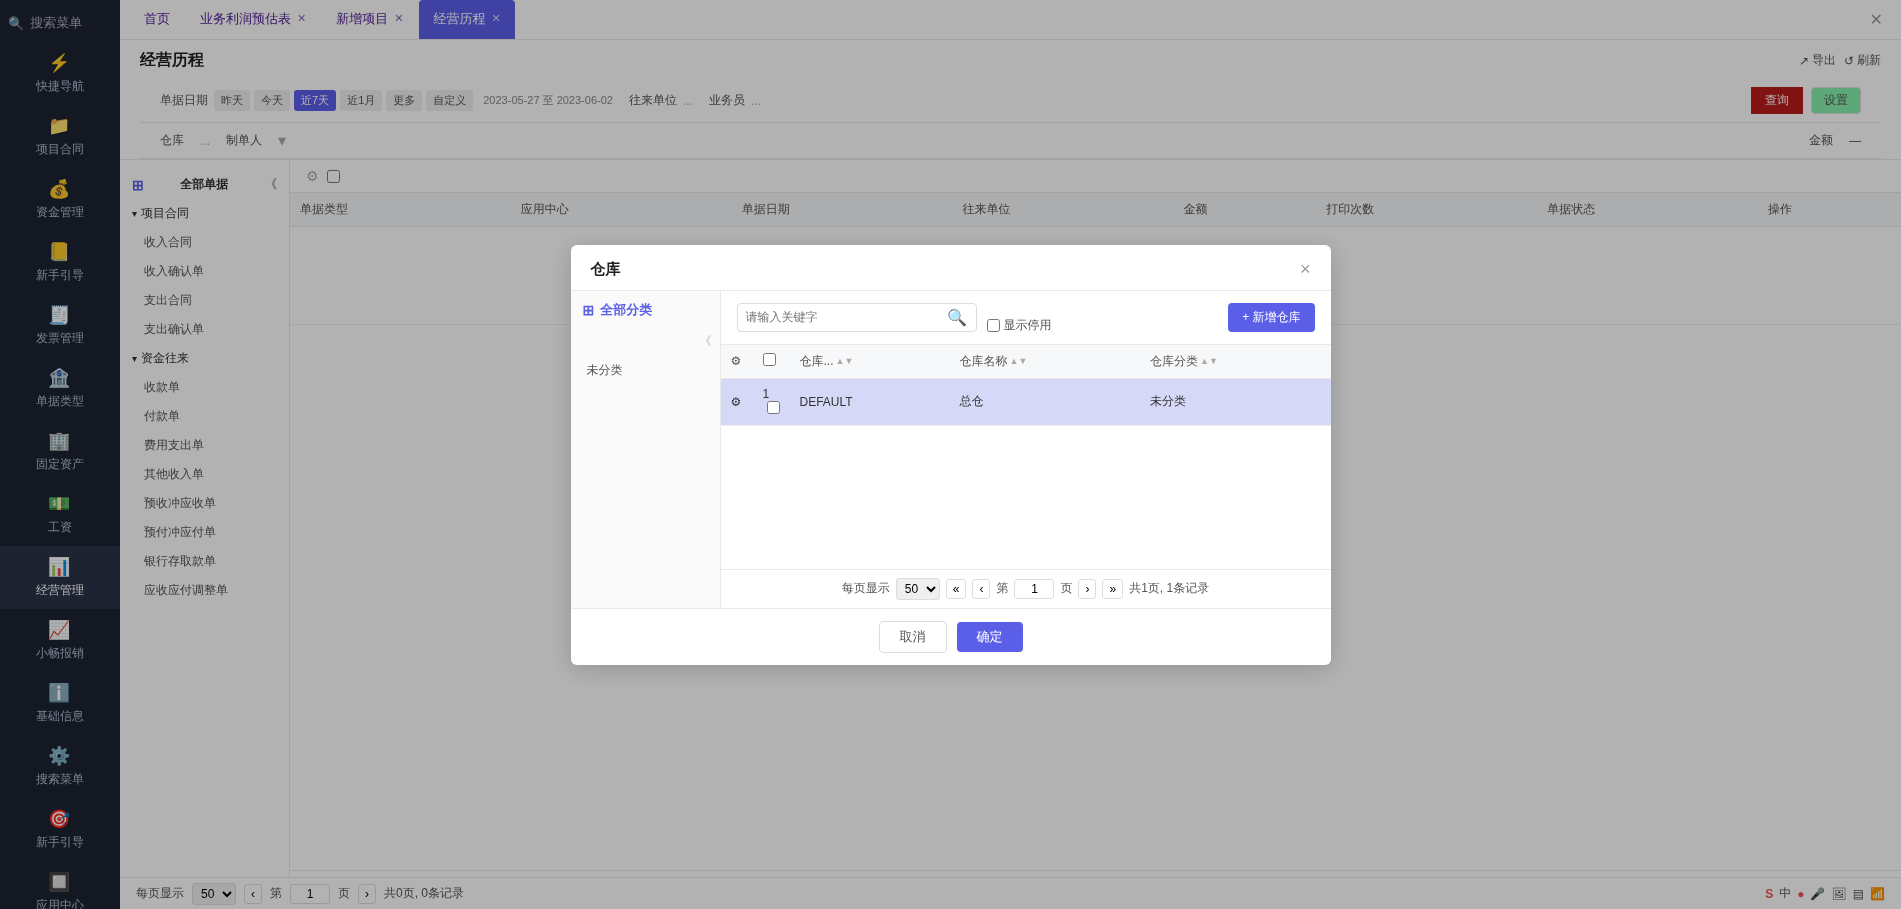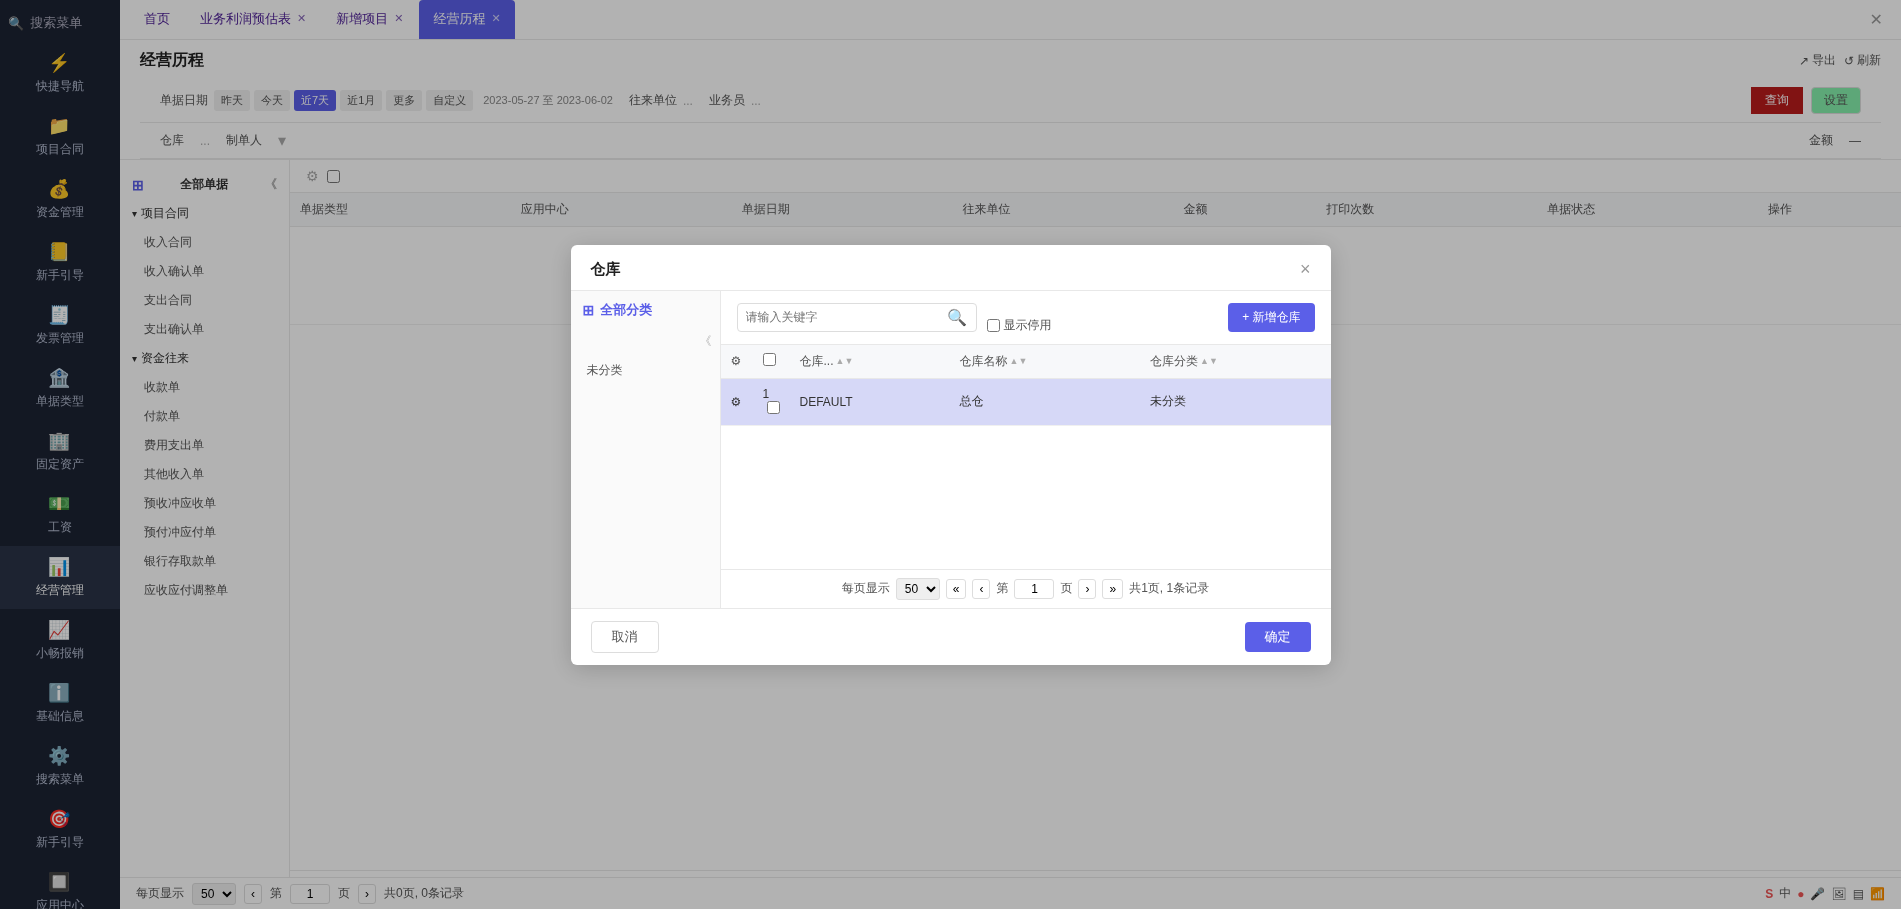--- a/index.html
+++ b/index.html
@@ -416,21 +416,21 @@
       justify-content: center;
       padding: 8px 16px;
       border-top: 1px solid #e8e8e8;
       font-size: 12px;
       color: #555;
       gap: 6px;
     }
     .modal-footer {
       display: flex;
       align-items: center;
-      justify-content: space-between;
+      justify-content: center;
       padding: 12px 20px;
       border-top: 1px solid #e8e8e8;
       gap: 10px;
     }
     .btn-cancel {
       background: #fff;
       color: #555;
       border: 1px solid #ddd;
       padding: 6px 20px;
       border-radius: 4px;

